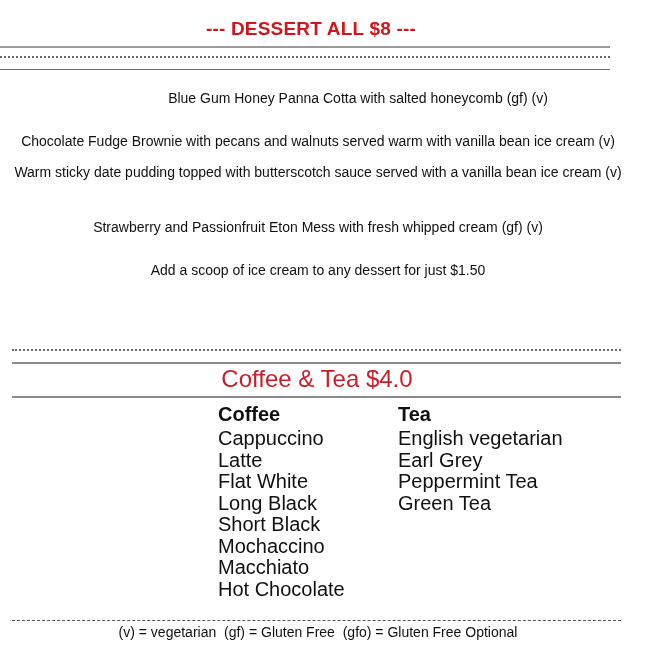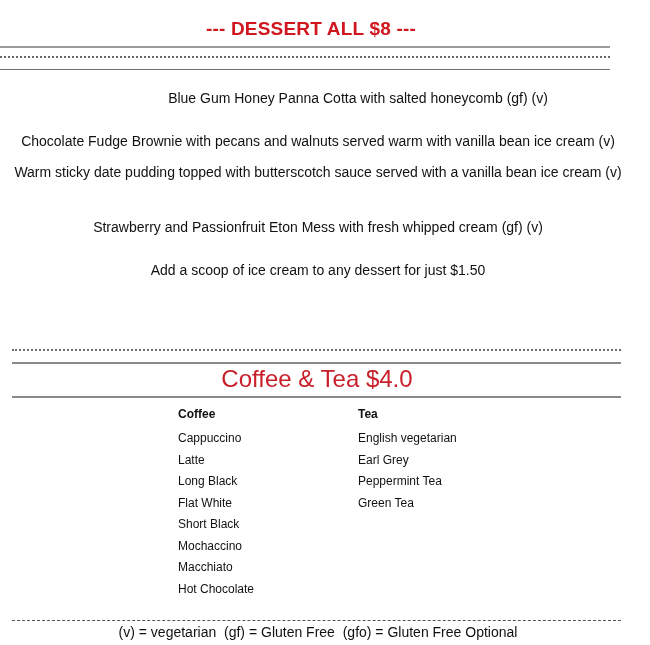--- a/index.html
+++ b/index.html
@@ -60,21 +60,22 @@
       left: 12px;
       width: 610px;
       text-align: center;
       font-size: 24px;
       color: #c8202a;
       line-height: 24px;
     }
 
     .col {
       top: 404px;
-      font-size: 12px;
+      font-size: 20px;
+      margin-left: 40px;
     }
     .col-head {
       font-weight: bold;
       line-height: 20px;
       height: 24px;
     }
     .col-item {
       line-height: 21.5px;
     }
 
@@ -107,22 +108,22 @@
 <div class="abs rule-solid" style="top:362px; left:12px; width:609px; height:2px; background:#8a8a8a;"></div>
 
 <div class="abs coffee-title">Coffee &amp; Tea $4.0</div>
 
 <div class="abs rule-solid" style="top:396px; left:12px; width:609px; height:2px; background:#8a8a8a;"></div>
 
 <div class="abs col" style="left:178px; width:170px;">
   <div class="col-head">Coffee</div>
   <div class="col-item">Cappuccino</div>
   <div class="col-item">Latte</div>
+  <div class="col-item">Flat White</div>
   <div class="col-item">Long Black</div>
-  <div class="col-item">Flat White</div>
   <div class="col-item">Short Black</div>
   <div class="col-item">Mochaccino</div>
   <div class="col-item">Macchiato</div>
   <div class="col-item">Hot Chocolate</div>
 </div>
 
 <div class="abs col" style="left:358px; width:180px;">
   <div class="col-head">Tea</div>
   <div class="col-item">English vegetarian</div>
   <div class="col-item">Earl Grey</div>

